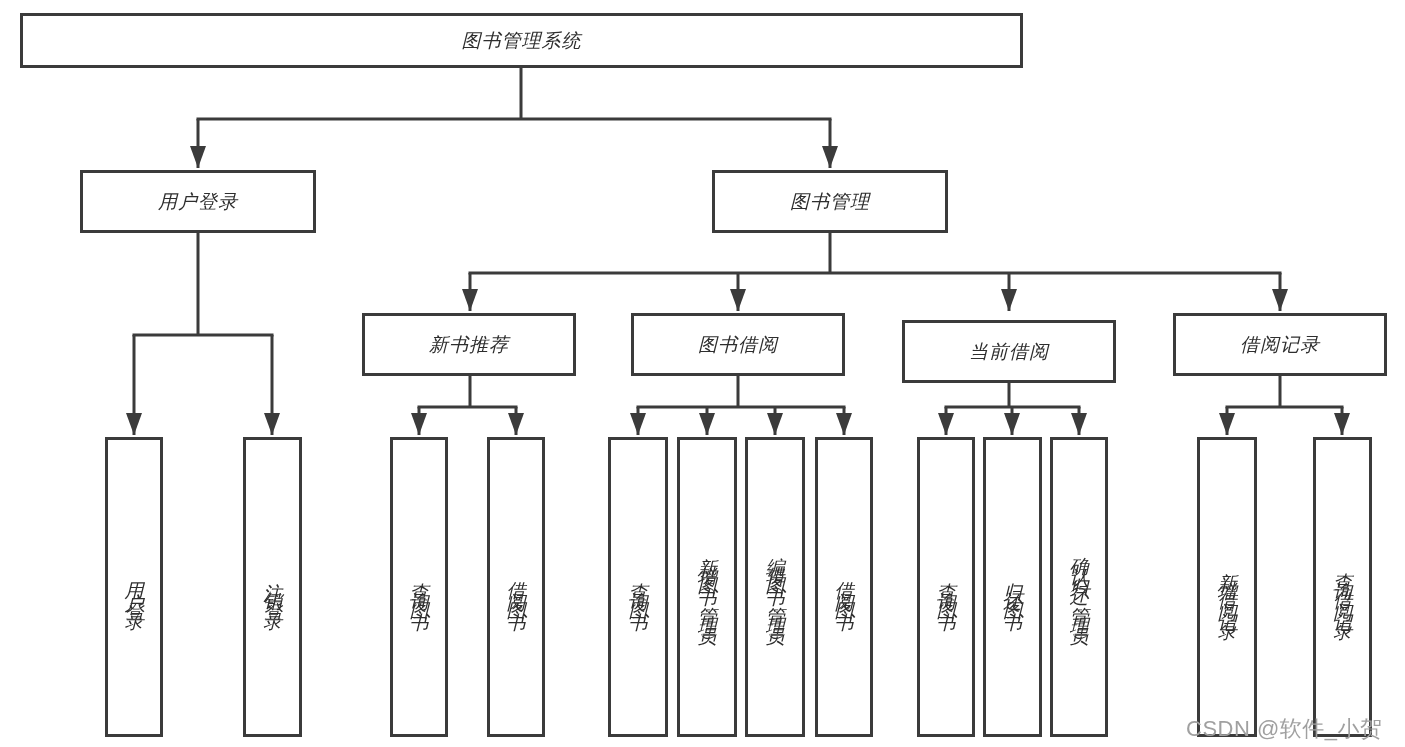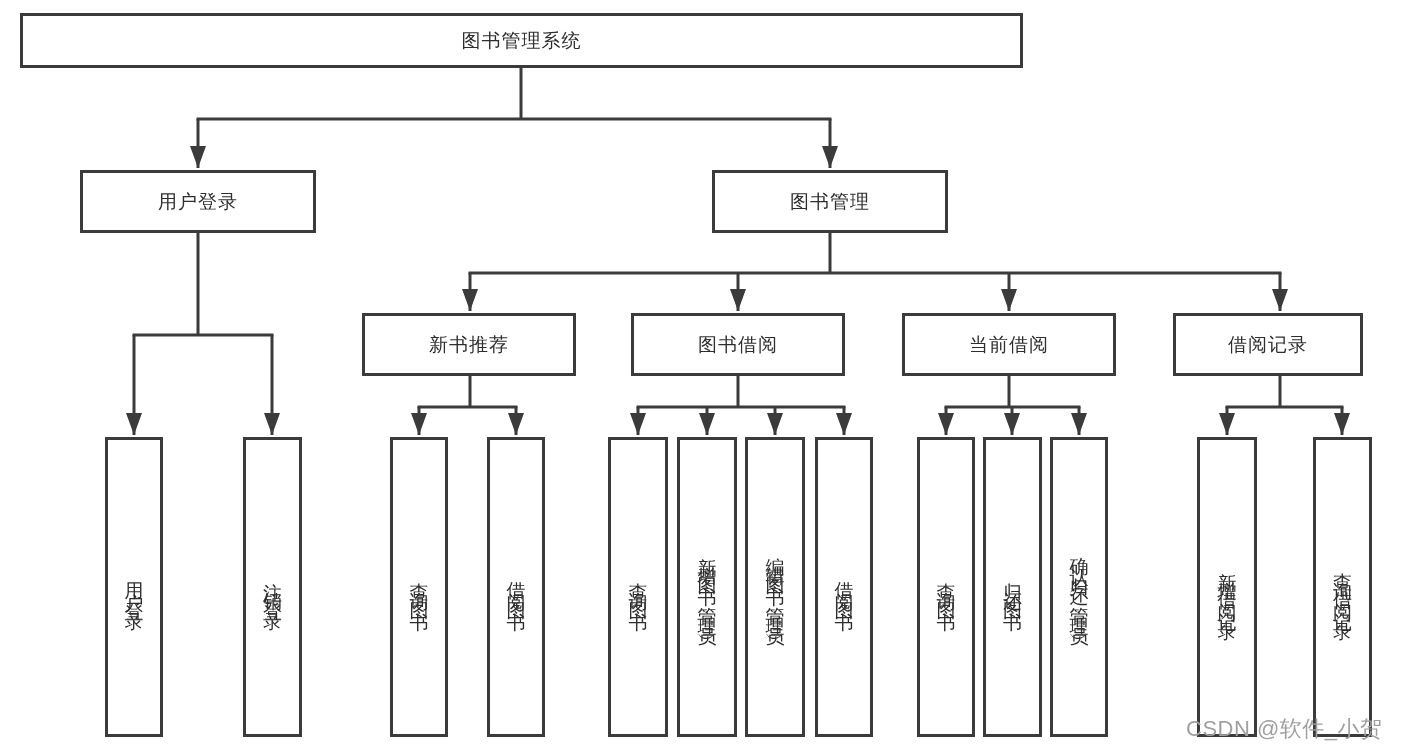--- a/index.html
+++ b/index.html
@@ -42,20 +42,21 @@
     box-sizing: border-box;
     background: var(--node-fill);
     border: 3px solid var(--line);
     display: flex;
     align-items: center;
     justify-content: center;
     color: var(--text);
     font-size: 19px;
     letter-spacing: 1px;
     white-space: nowrap;
+    font-style: italic;
   }
   .vnode span {
     writing-mode: vertical-rl;
     text-orientation: mixed;
     letter-spacing: 10px;
     white-space: nowrap;
   }
   #watermark {
     position: absolute;
     left: 1186px;
@@ -121,24 +122,24 @@
   <div class="node" style="left:712px; top:170px; width:236px; height:63px;align-items:center;">
     <span>图书管理</span>
   </div>
 
   <div class="node" style="left:362px; top:313px; width:214px; height:63px;">
     <span>新书推荐</span>
   </div>
   <div class="node" style="left:631px; top:313px; width:214px; height:63px;">
     <span>图书借阅</span>
   </div>
-  <div class="node" style="left:902px; top:313px; width:214px; height:63px;">
+  <div class="node" style="left:902px; top:320px; width:214px; height:63px;">
     <span>当前借阅</span>
   </div>
-  <div class="node" style="left:1173px; top:313px; width:190px; height:63px;">
+  <div class="node" style="left:1173px; top:313px; width:214px; height:63px;">
     <span>借阅记录</span>
   </div>
 
   <div class="node vnode" style="left:105px; top:437px; width:58px; height:300px;">
     <span>用户登录</span>
   </div>
   <div class="node vnode" style="left:243px; top:437px; width:59px; height:300px;">
     <span>注销登录</span>
   </div>
 

